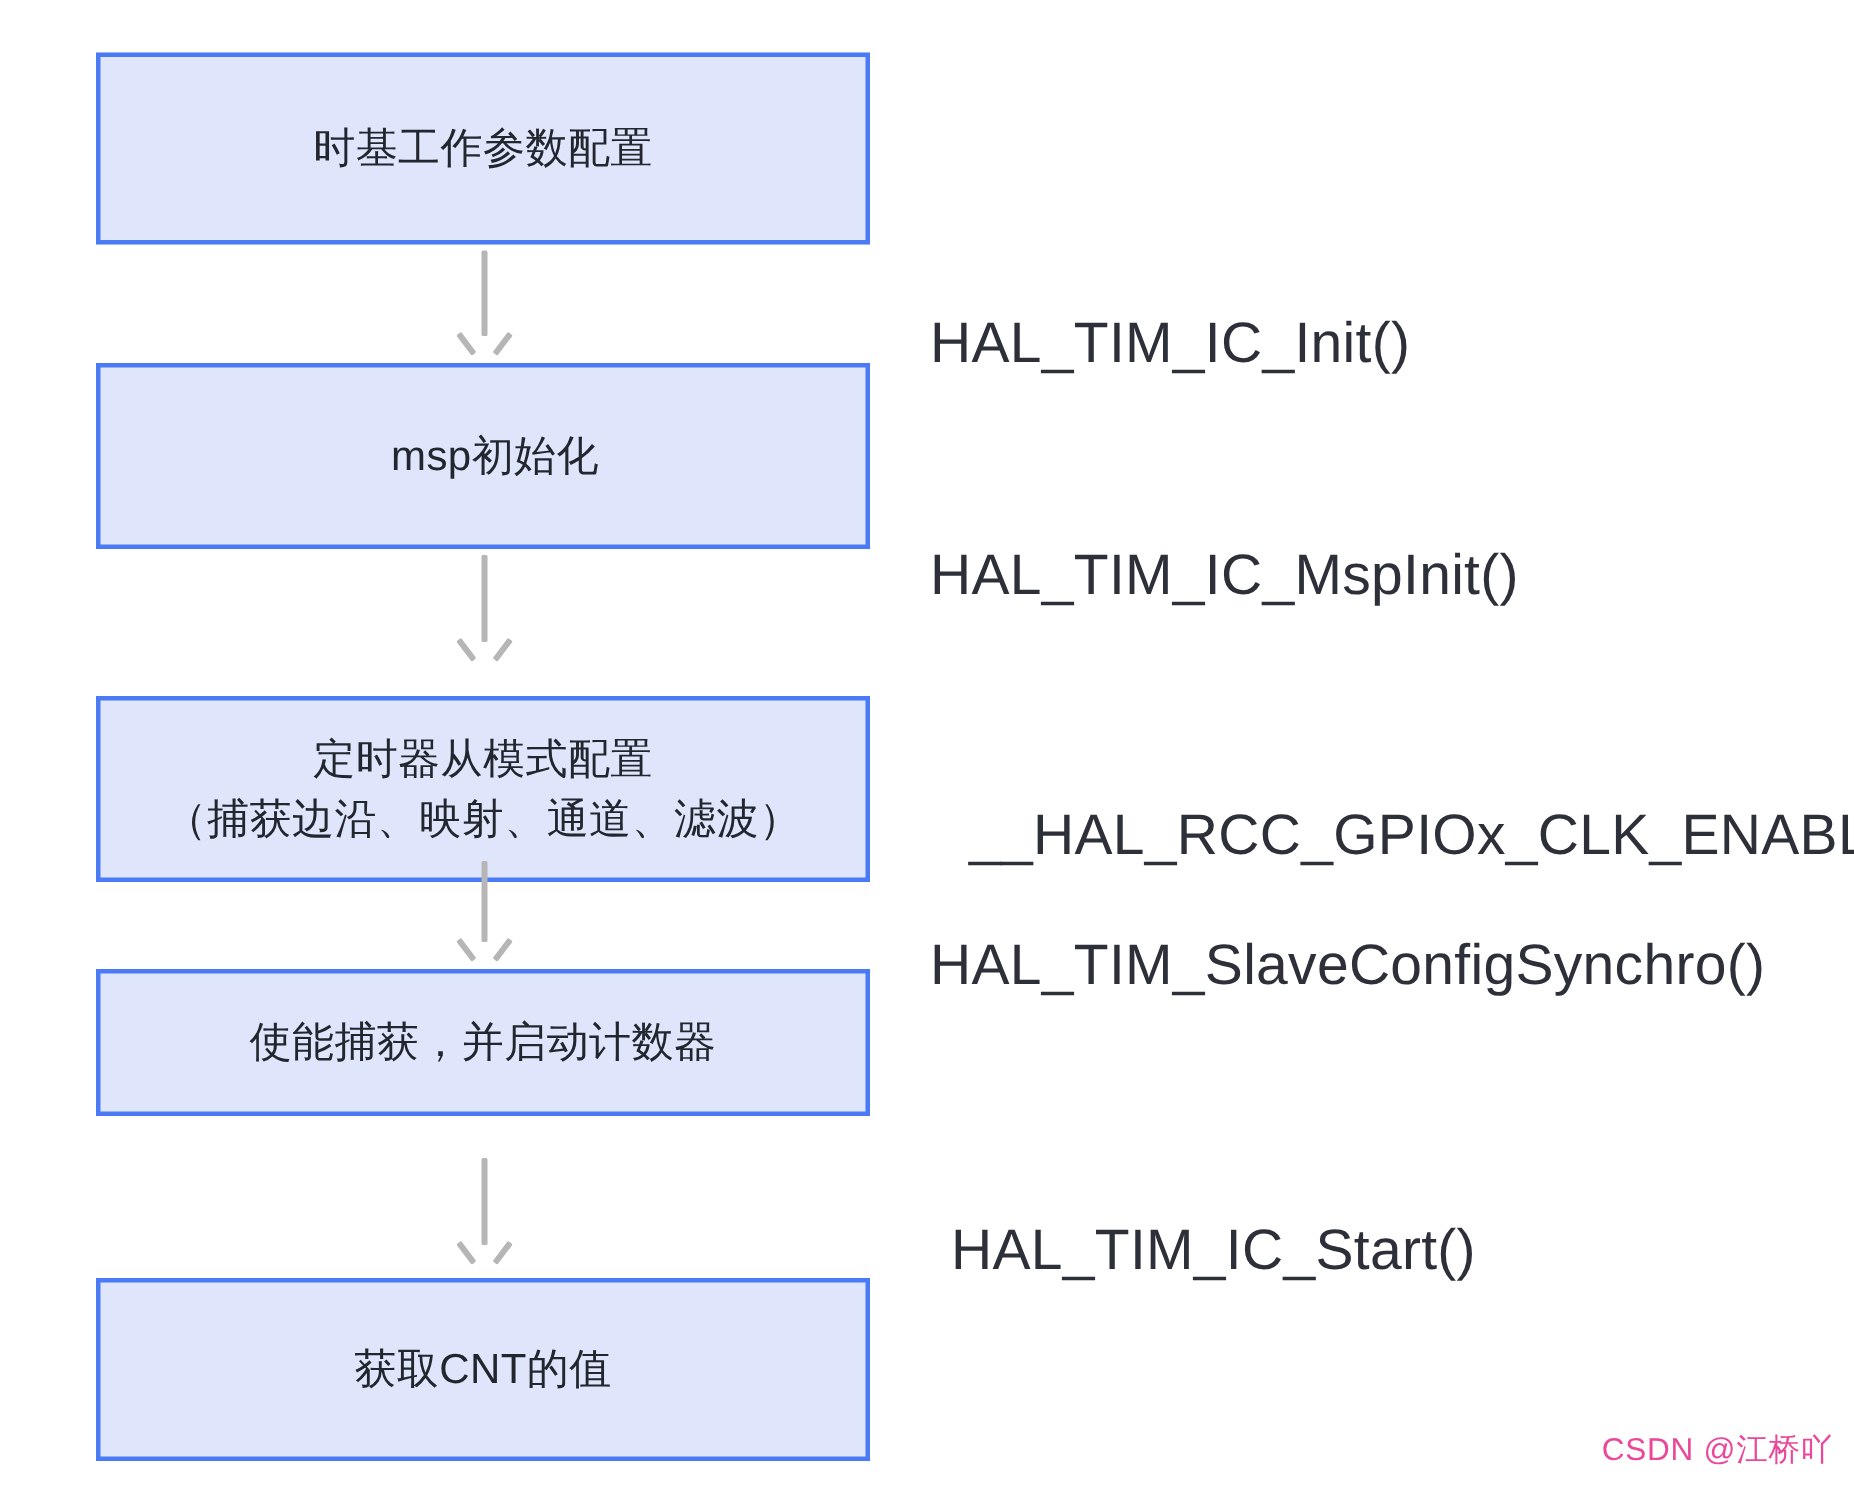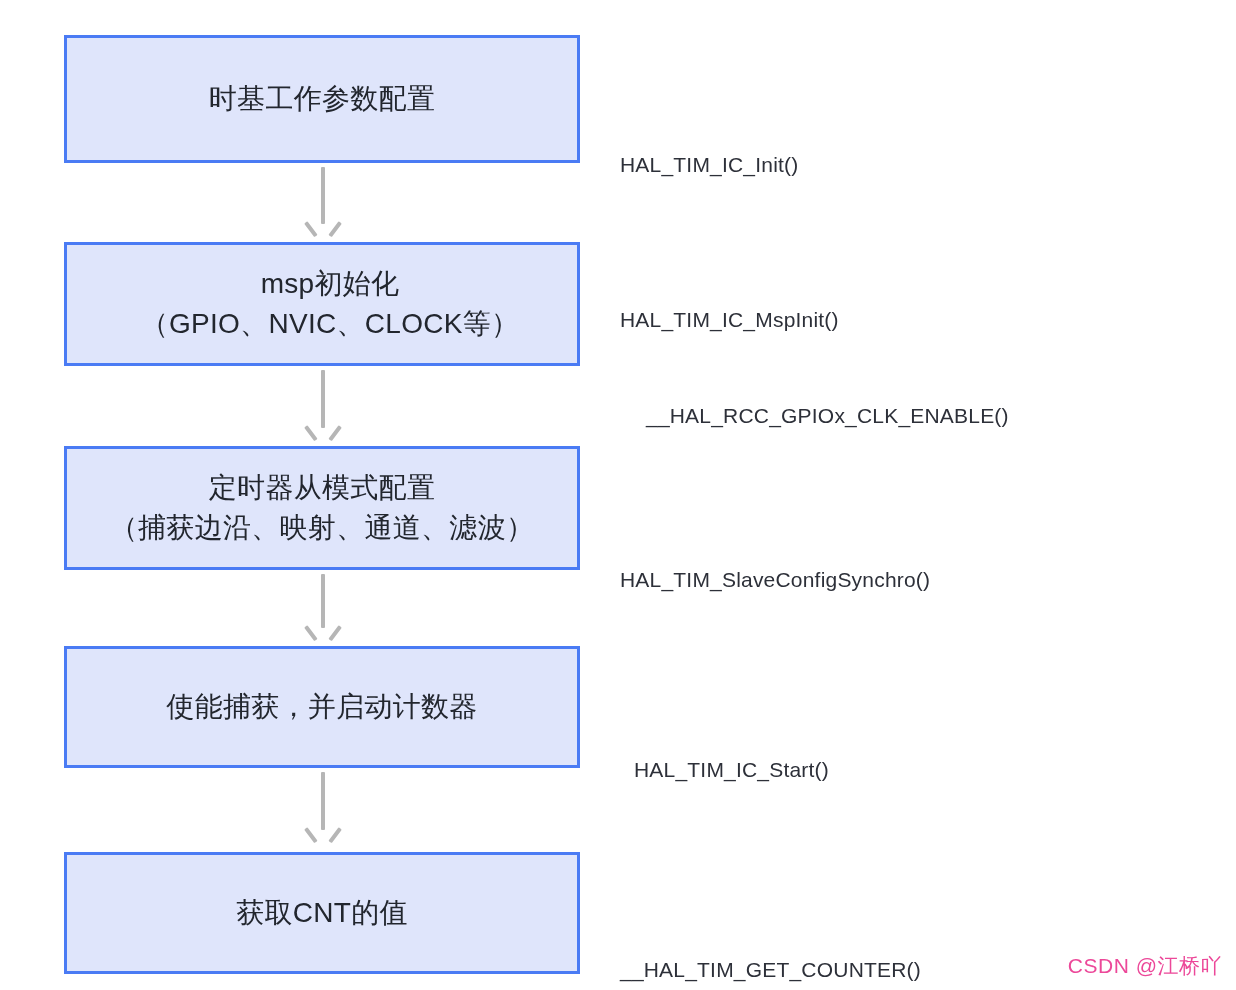--- a/index.html
+++ b/index.html
@@ -38,22 +38,22 @@
     color: #22262e;
     font-size: 28px;
     line-height: 1.42;
     letter-spacing: 0.3px;
     text-align: center;
   }
   .node .line2 { display: block; }
 
   #node-1 { top: 35px;  height: 128px; }
   #node-2 { top: 242px; height: 124px; padding-left: 16px; }
-  #node-3 { top: 446px; height: 124px; }
-  #node-4 { top: 646px; height: 122px; }
+  #node-3 { top: 464px; height: 124px; }
+  #node-4 { top: 646px; height: 98px; }
   #node-5 { top: 852px; height: 122px; }
 
   
   .connector {
     position: absolute;
     left: 310px;
     width: 26px;
   }
   .connector .stem {
     position: absolute;
@@ -98,21 +98,21 @@
   #conn-1 .stem { height: 57px; }
   #conn-2 .stem { height: 58px; }
   #conn-3 .stem { height: 54px; }
   #conn-4 .stem { height: 58px; }
 
   
   .api-label {
     position: absolute;
     left: 620px;
     color: #2d3039;
-    font-size: 21px;
+    font-size: 38px;
     line-height: 1.52;
     letter-spacing: 0.2px;
     white-space: pre;
   }
   .api-label .api-line { display: block; }
   .api-label .api-line.indent { padding-left: 26px; }
 
   #api-1 { top: 85px; }
   #api-2 { top: 240px; }
   #api-3 { top: 500px; }
@@ -139,21 +139,20 @@
     <span class="line1">时基工作参数配置</span>
   </div>
 
   <div class="connector" id="conn-1">
     <span class="stem"></span>
     <span class="head"></span>
   </div>
 
   <div class="node" id="node-2">
     <span class="line1">msp初始化</span>
-    <span class="line2">（GPIO、NVIC、CLOCK等）</span>
   </div>
 
   <div class="connector" id="conn-2">
     <span class="stem"></span>
     <span class="head"></span>
   </div>
 
   <div class="node" id="node-3">
     <span class="line1">定时器从模式配置</span>
     <span class="line2">（捕获边沿、映射、通道、滤波）</span>

